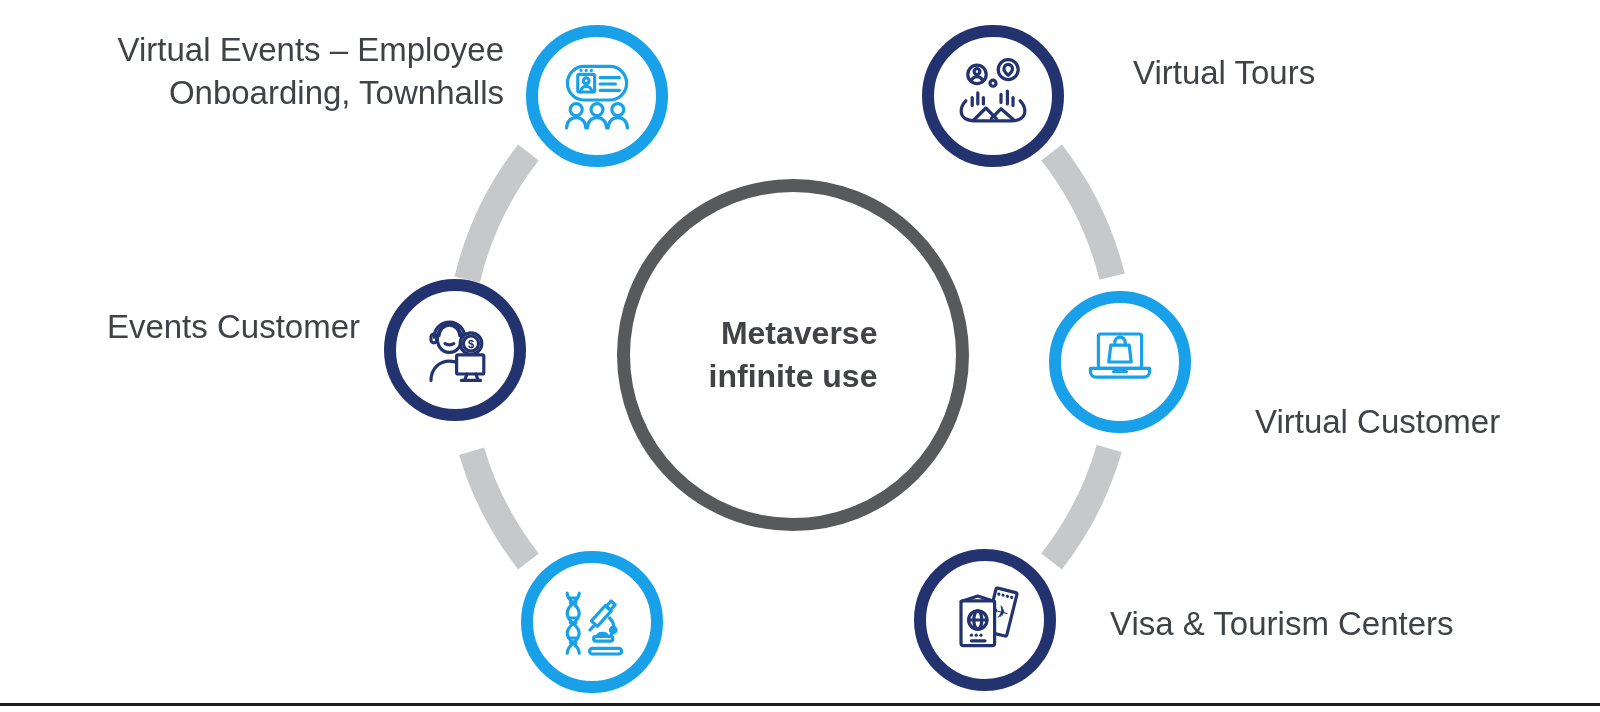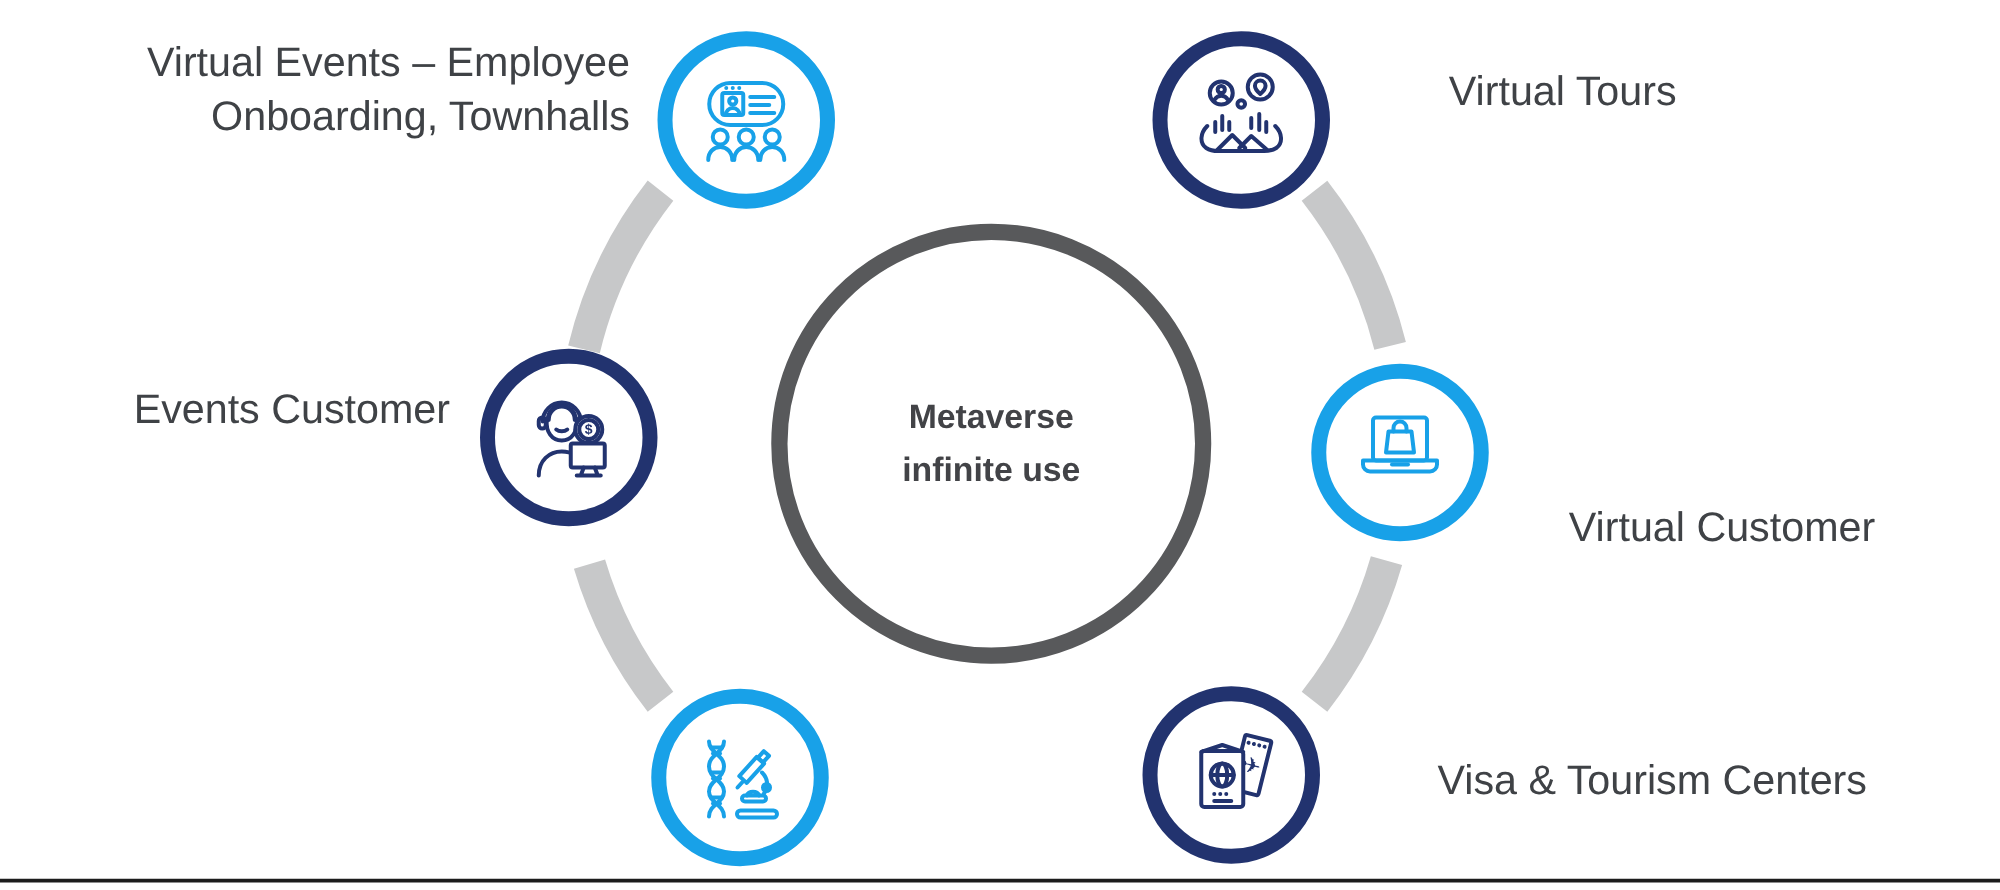--- a/index.html
+++ b/index.html
@@ -30,23 +30,23 @@
     width: 352px; height: 352px;
     box-sizing: border-box;
     border: 13px solid var(--ring-gray, #58595B);
     border-radius: 50%;
     background: #fff;
     display: flex;
     align-items: center;
     justify-content: center;
   }
   .center-text {
-    text-align: center;
+    text-align: right;
     font-weight: bold;
-    font-size: 27px;
+    font-size: 32px;
     line-height: 43px;
     color: var(--center-text, #424347);
   }
   .center-text div { white-space: nowrap; }
   .node {
     position: absolute;
     width: 142px; height: 142px;
     box-sizing: border-box;
     border-radius: 50%;
     background: #fff;
@@ -133,21 +133,21 @@
         <line x1="38" y1="52" x2="38" y2="60"></line>
         <line x1="60" y1="48" x2="60" y2="58"></line>
         <line x1="68" y1="44" x2="68" y2="60"></line>
         <line x1="75" y1="52" x2="75" y2="62"></line>
         <path d="M26 80 l15 -15 13 13"></path>
         <path d="M48 78 l12 -12 16 14"></path>
         <path d="M16 56 c-7 7 -8 17 -1 22 c3 2 7 3 12 3 h46 c5 0 9 -1 12 -3 c7 -5 6 -15 -1 -22"></path>
       </g>
     </svg>
   </div>
-  <div class="label" style="left:1159px;top:51px;text-align:center;">
+  <div class="label" style="left:1133px;top:51px;text-align:center;">
     <div>Virtual Tours</div>
   </div>
 
   <div class="node accent-navy" style="left:384px;top:279px;">
     <svg width="80" height="80" viewBox="0 0 100 100">
       <g fill="none" stroke="currentColor" stroke-width="4" stroke-linecap="round" stroke-linejoin="round">
         <path d="M28 33 c-1 11 5 20 15 20 c10 0 16 -9 15 -20"></path>
         <path d="M29.5 32 a13.5 13.5 0 0 1 27 0" stroke-width="5"></path>
         <path d="M24 34 a19 19 0 0 1 38 0"></path>
         <rect x="20" y="30" width="7" height="11" rx="3.5"></rect>
@@ -222,18 +222,18 @@
         <circle cx="41" cy="50" r="11.5"></circle>
         <ellipse cx="41" cy="50" rx="5" ry="11.5"></ellipse>
         <line x1="29.5" y1="50" x2="52.5" y2="50"></line>
         <line x1="33" y1="69" x2="33" y2="69"></line>
           <line x1="39" y1="69" x2="39" y2="69"></line>
           <line x1="45" y1="69" x2="45" y2="69"></line>
         <line x1="33" y1="76" x2="50" y2="76"></line>
       </g>
     </svg>
   </div>
-  <div class="label" style="left:1110px;top:602px;margin-left:40px;">
+  <div class="label" style="left:1110px;top:602px;">
     <div>Visa &amp; Tourism Centers</div>
   </div>
 
   <div class="footer-line"></div>
 </div>
 
 </body></html>

